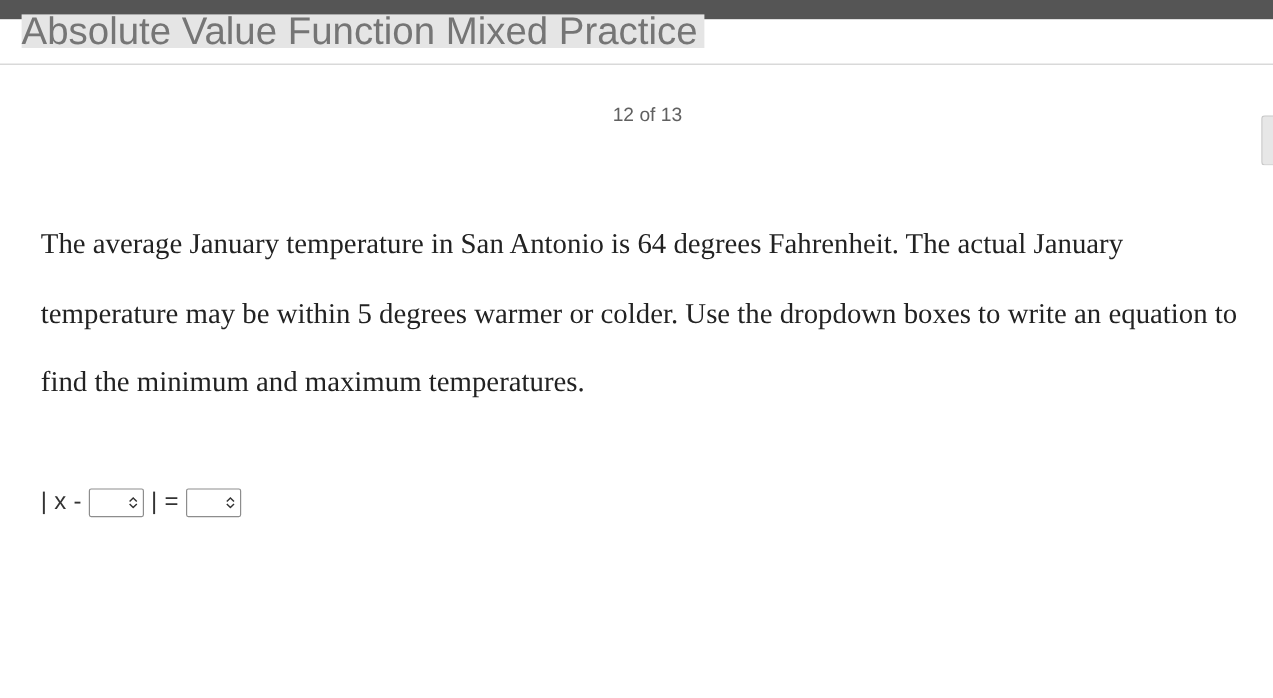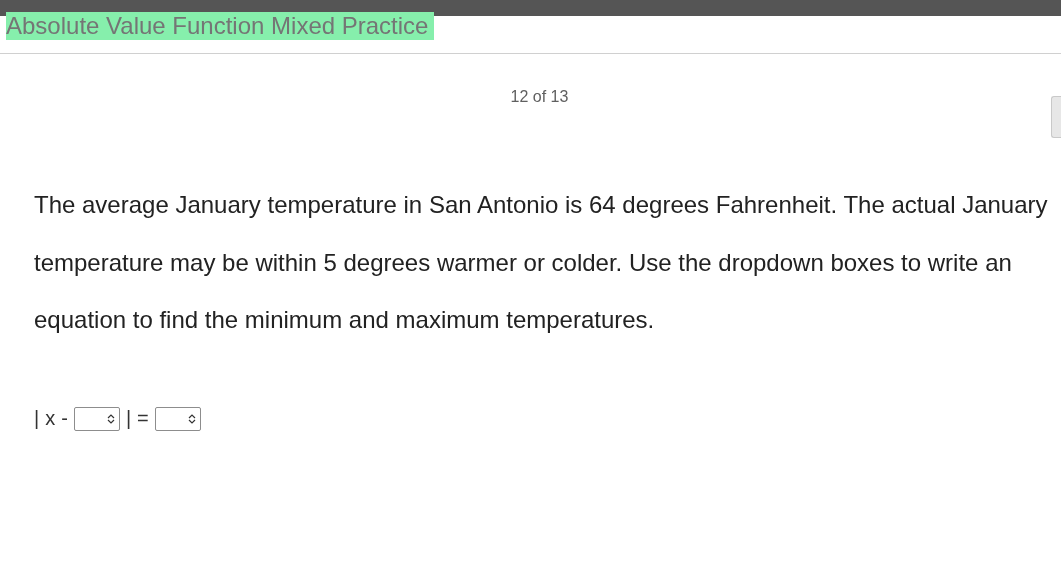--- a/index.html
+++ b/index.html
@@ -7,27 +7,27 @@
   .topbar { width: 100%; height: 16px; background: #555; }
   .page { position: relative; width: 100%; height: calc(582px - 16px); }
   .section-title-wrap {
     position: relative;
     height: 28px;
     border-bottom: 1px solid #d0d0d0;
     margin-top: 10px;
   }
   .section-title {
     position: absolute;
-    left: 6px;
+    left: 18px;
     top: 50%;
     transform: translateY(-100%);
-    background: #86efac;
+    background: #e5e5e5;
     padding: 0 6px 0 0;
     color: #757575;
-    font-size: 24px;
+    font-size: 32px;
     line-height: 28px;
   }
   .progress {
     margin: 34px 0 0 18px;
     color: #606060;
     font-size: 16px;
     text-align: center;
   }
   .right-stub {
     position: absolute;
@@ -39,20 +39,21 @@
     border: 1px solid #c9c9c9;
     border-right: none;
     border-radius: 3px 0 0 3px;
   }
   .question-area {
     margin: 70px 0 0 34px;
     max-width: 1020px;
     color: #222;
     font-size: 24px;
     line-height: 2.4;
+    font-family: Liberation Serif, serif;
   }
   .equation {
     margin: 58px 0 0 34px;
     font-size: 20px;
     color: #333;
     display: flex;
     align-items: center;
     gap: 6px;
   }
   .select-box {

